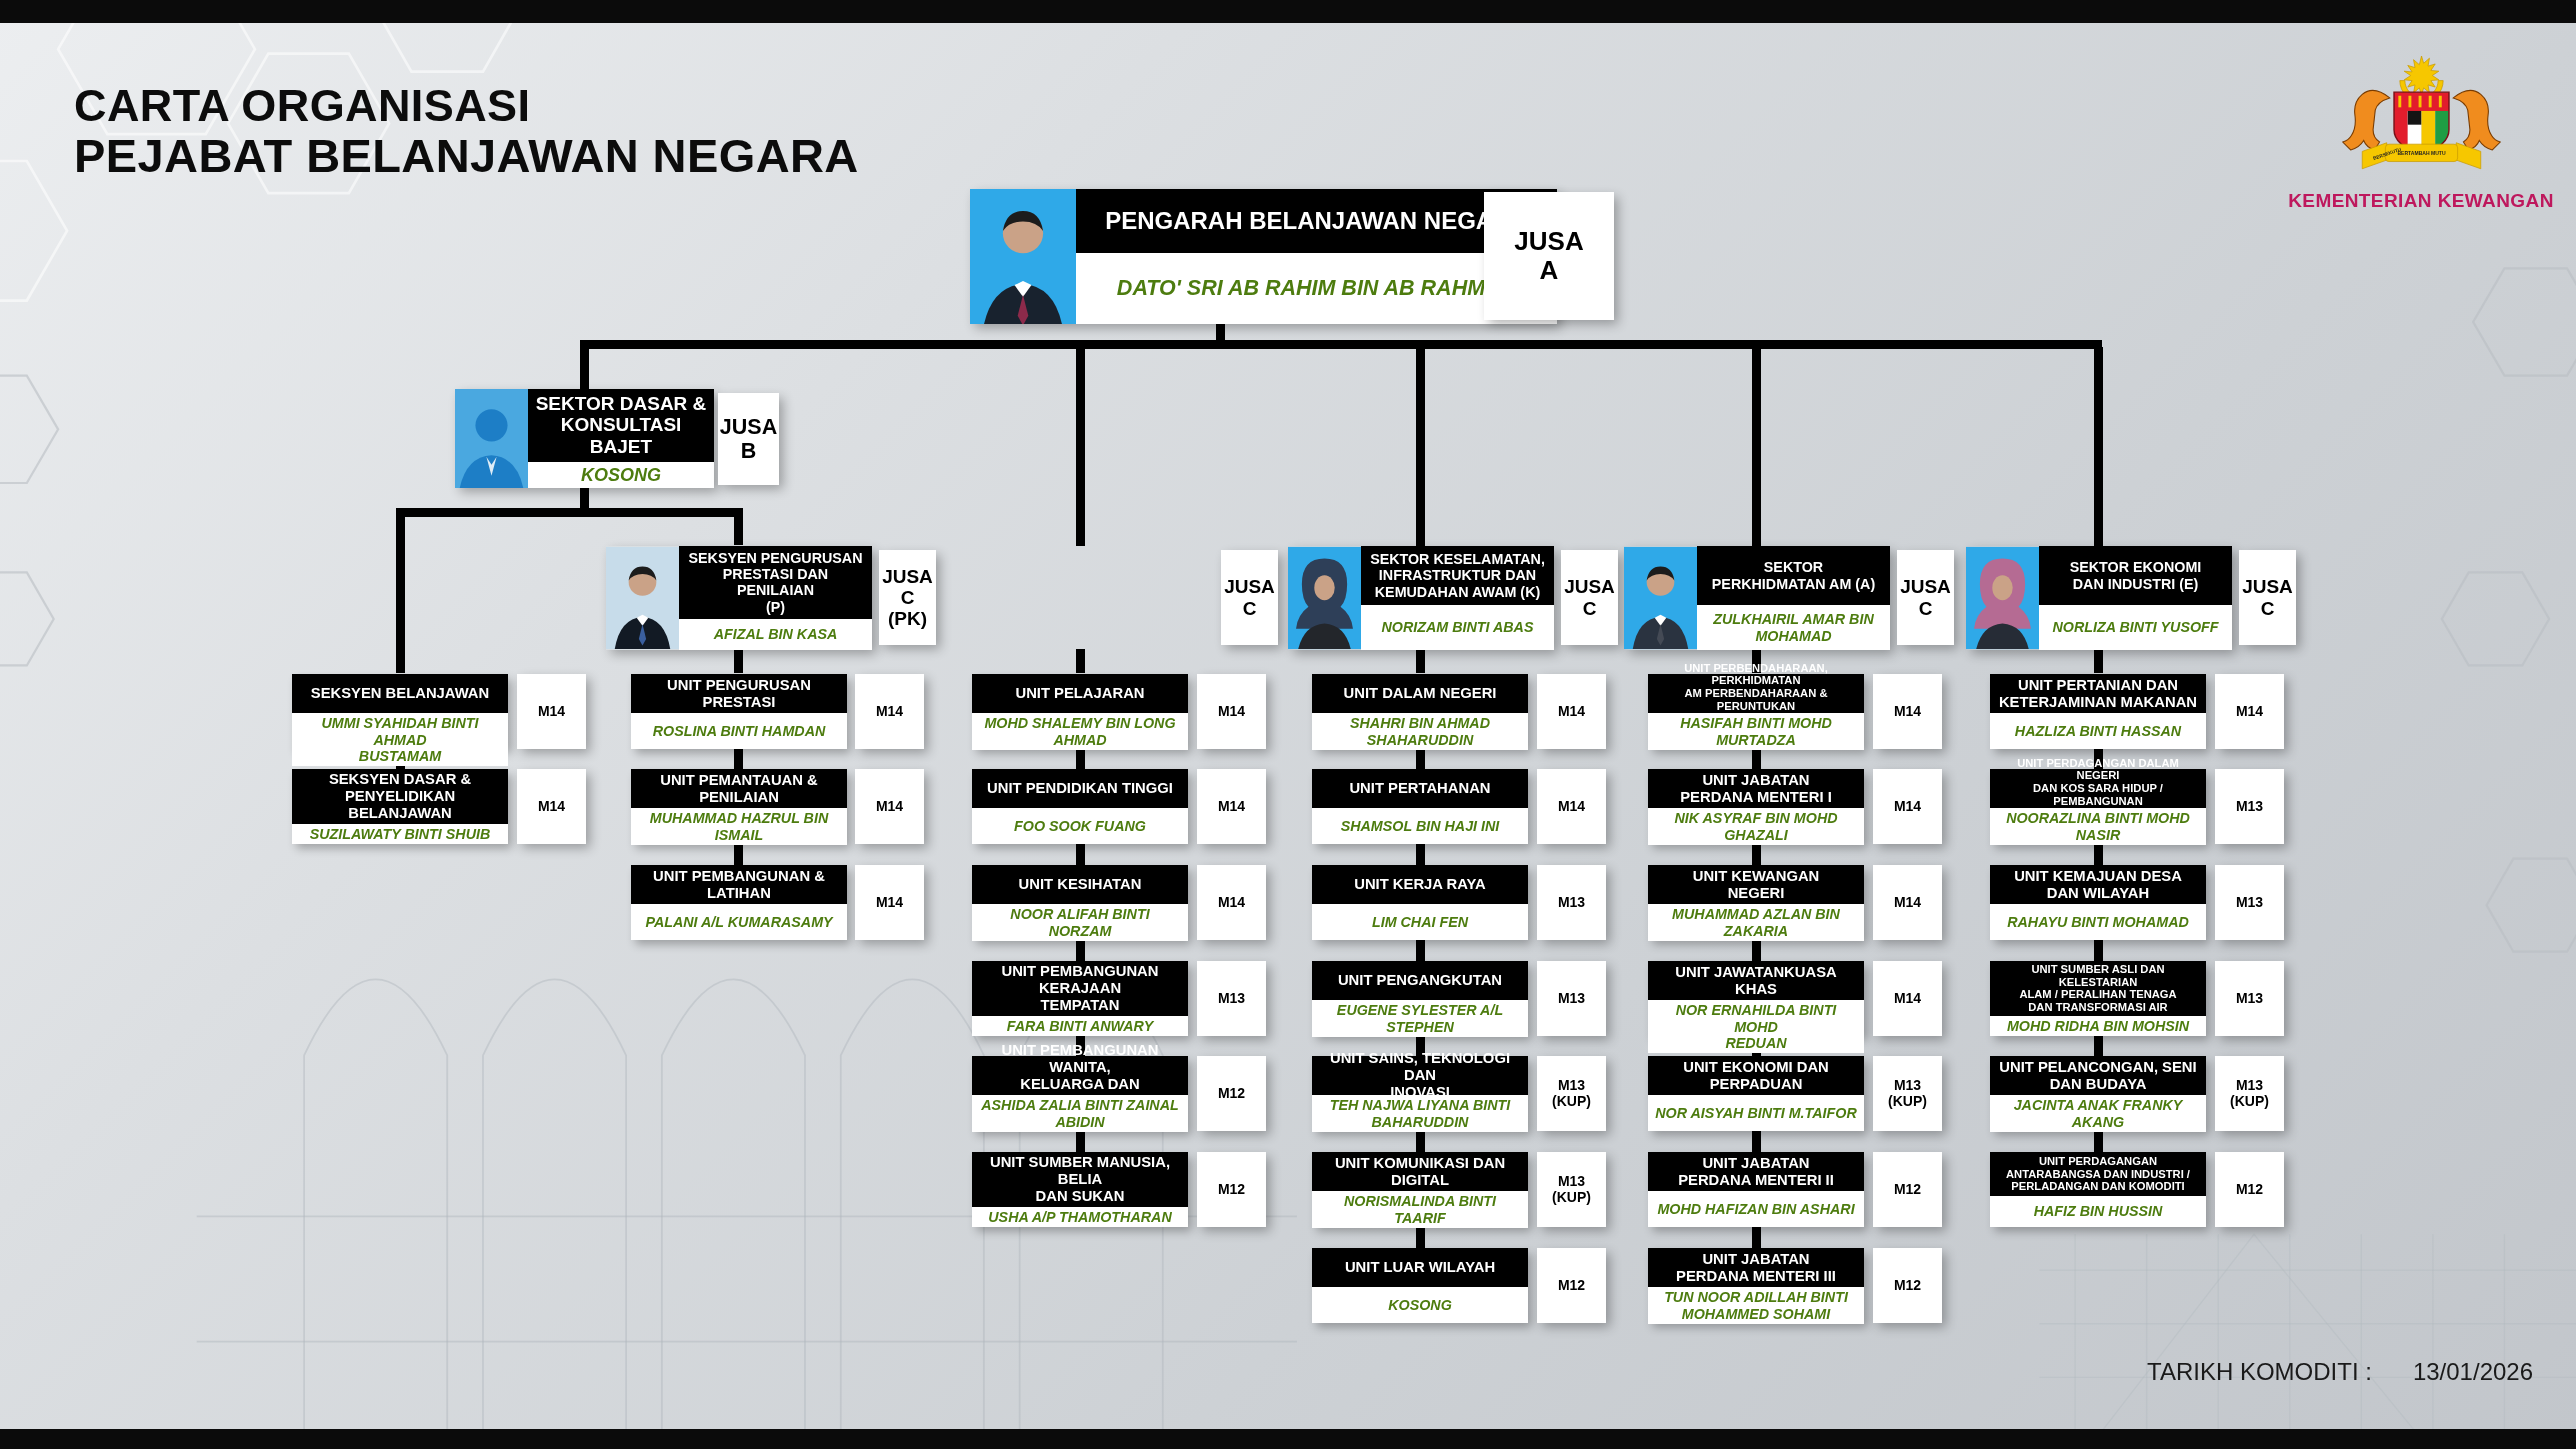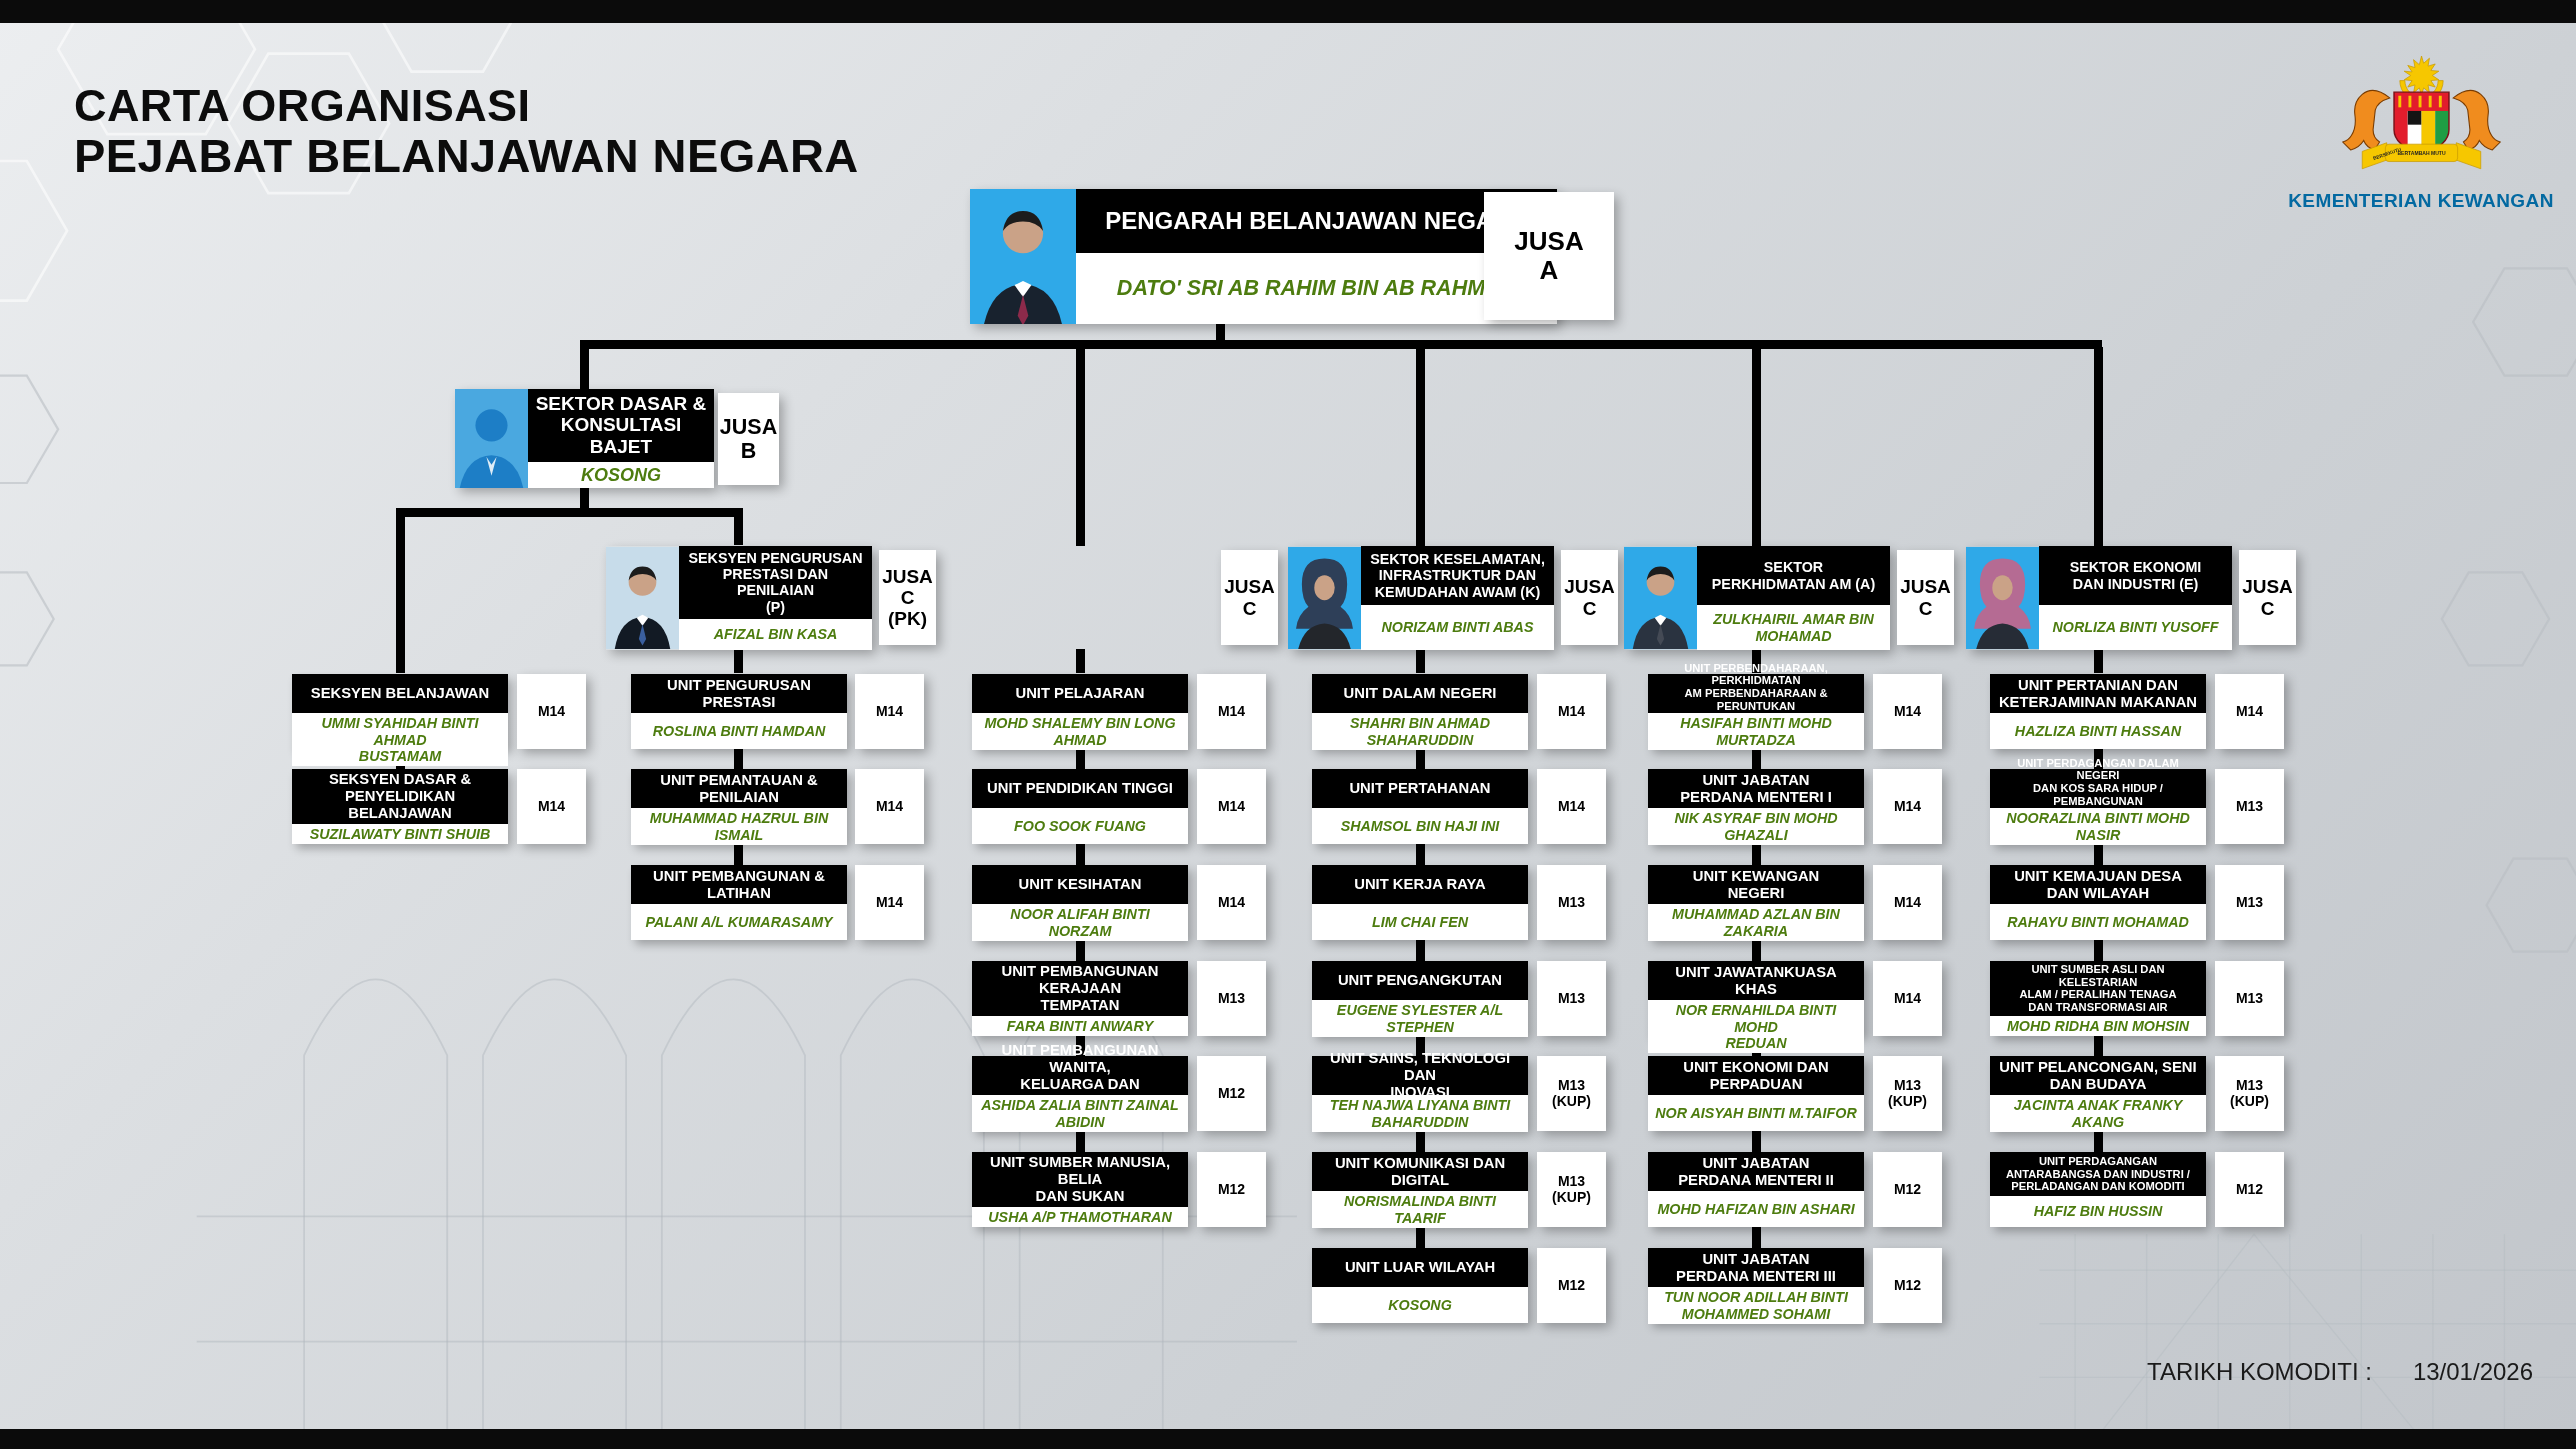--- a/index.html
+++ b/index.html
@@ -35,21 +35,21 @@
   .sector .hdr{font-size:14.3px;min-height:52px;}
   .sector .nm{font-size:14.3px;}
   .jusaC{font-size:19px;}
   
   .unit{position:absolute;width:216px;height:75px;display:flex;flex-direction:column;box-shadow:3.6px 4.5px 9px rgba(0,0,0,.28);}
   .unit .hdr{font-size:14.8px;min-height:34px;padding:2.7px 5.4px;}
   .unit.sm .hdr{font-size:11.2px;}
   .unit .nm{font-size:14.3px;padding:1.8px 5.4px;}
   .grade{width:69px;height:75px;font-size:14px;}
   .crest{position:absolute;left:2342px;top:48px;width:159px;height:136px;}
-  .ministry{position:absolute;left:2276px;top:190px;width:290px;text-align:center;font-size:19px;font-weight:700;letter-spacing:0.4px;color:#0369a1;}
+  .ministry{position:absolute;left:2276px;top:190px;width:290px;text-align:center;font-size:19px;font-weight:700;letter-spacing:0.4px;color:#be185d;}
   .footer{position:absolute;left:2147px;top:1358px;display:flex;gap:41px;font-size:24px;color:#1a1a1a;}
 </style>
 </head>
 <body>
 
 <svg width="0" height="0" style="position:absolute" aria-hidden="true">
   <defs>
     <g id="av-man">
       <rect width="100" height="140" fill="var(--bg,#3fa9f5)"></rect>
       <circle cx="50" cy="48" r="19" fill="var(--skin,#caa287)"></circle>

